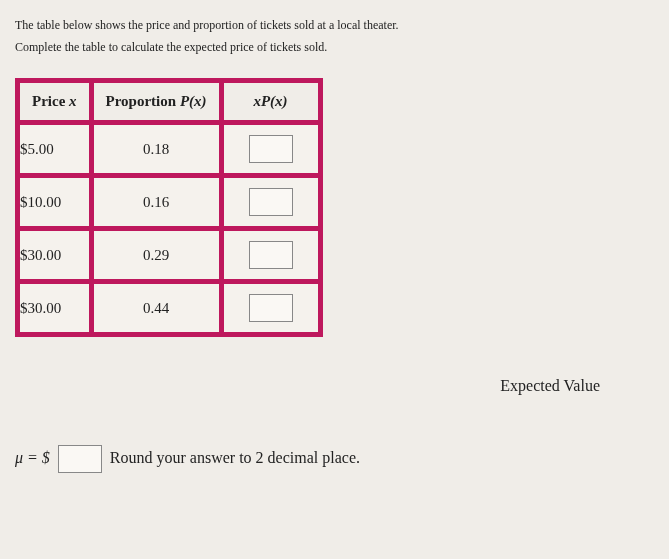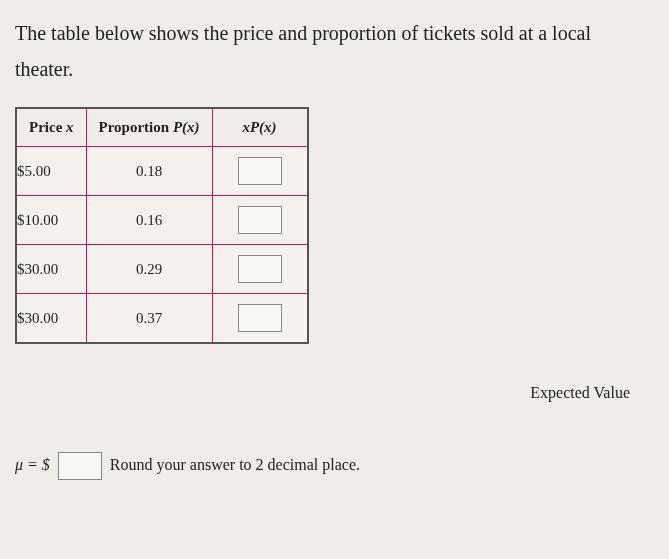--- a/index.html
+++ b/index.html
@@ -5,31 +5,31 @@
     body {
       font-family: Georgia, 'Times New Roman', serif;
       margin: 0;
       padding: 15px;
       background: #f0ede8;
       color: #222;
       width: 669px;
       box-sizing: border-box;
     }
     .instructions {
-      font-size: 20px;
+      font-size: 12px;
       line-height: 1.8;
       margin-bottom: 20px;
     }
     table {
       border-collapse: collapse;
       border: 2px solid #555;
       background: #f5f2ed;
     }
     th, td {
-      border: 1px solid #be185d;
+      border: 5px solid #be185d;
       padding: 10px 12px;
       text-align: center;
       font-size: 15px;
     }
     th {
       font-weight: bold;
       background: #f0ede8;
     }
     td.price {
       text-align: left;
@@ -41,21 +41,21 @@
     .answer-box {
       display: inline-block;
       width: 42px;
       height: 26px;
       border: 1px solid #888;
       background: #faf8f4;
       vertical-align: middle;
     }
     .formula-block {
       text-align: right;
-      margin: 40px 24px 50px 0;
+      margin: 40px 54px 50px 0;
     }
     .formula-label {
       font-size: 16px;
       margin-bottom: 8px;
     }
     .formula {
       font-family: 'Times New Roman', serif;
       font-size: 20px;
       font-style: italic;
     }
@@ -81,20 +81,21 @@
     .math-var {
       font-style: italic;
       font-family: 'Times New Roman', serif;
     }
   </style>
 </head>
 <body>
 
 <div class="instructions">
   <div>The table below shows the price and proportion of tickets sold at a local theater.</div>
+  <div>Complete the table to calculate the expected price of tickets sold.</div>
 </div>
 
 <table>
   <thead>
     <tr>
       <th>
         <span>Price </span><span class="math-var">x</span>
       </th>
       <th>
         <span>Proportion </span><span class="math-var">P(x)</span>
@@ -121,21 +122,21 @@
     </tr>
     <tr>
       <td class="price">$30.00</td>
       <td>0.29</td>
       <td class="input-cell">
         <span class="answer-box"></span>
       </td>
     </tr>
     <tr>
       <td class="price">$30.00</td>
-      <td>0.37</td>
+      <td>0.44</td>
       <td class="input-cell">
         <span class="answer-box"></span>
       </td>
     </tr>
   </tbody>
 </table>
 
 <div class="formula-block">
   <div class="formula-label">Expected Value</div>
 </div>

